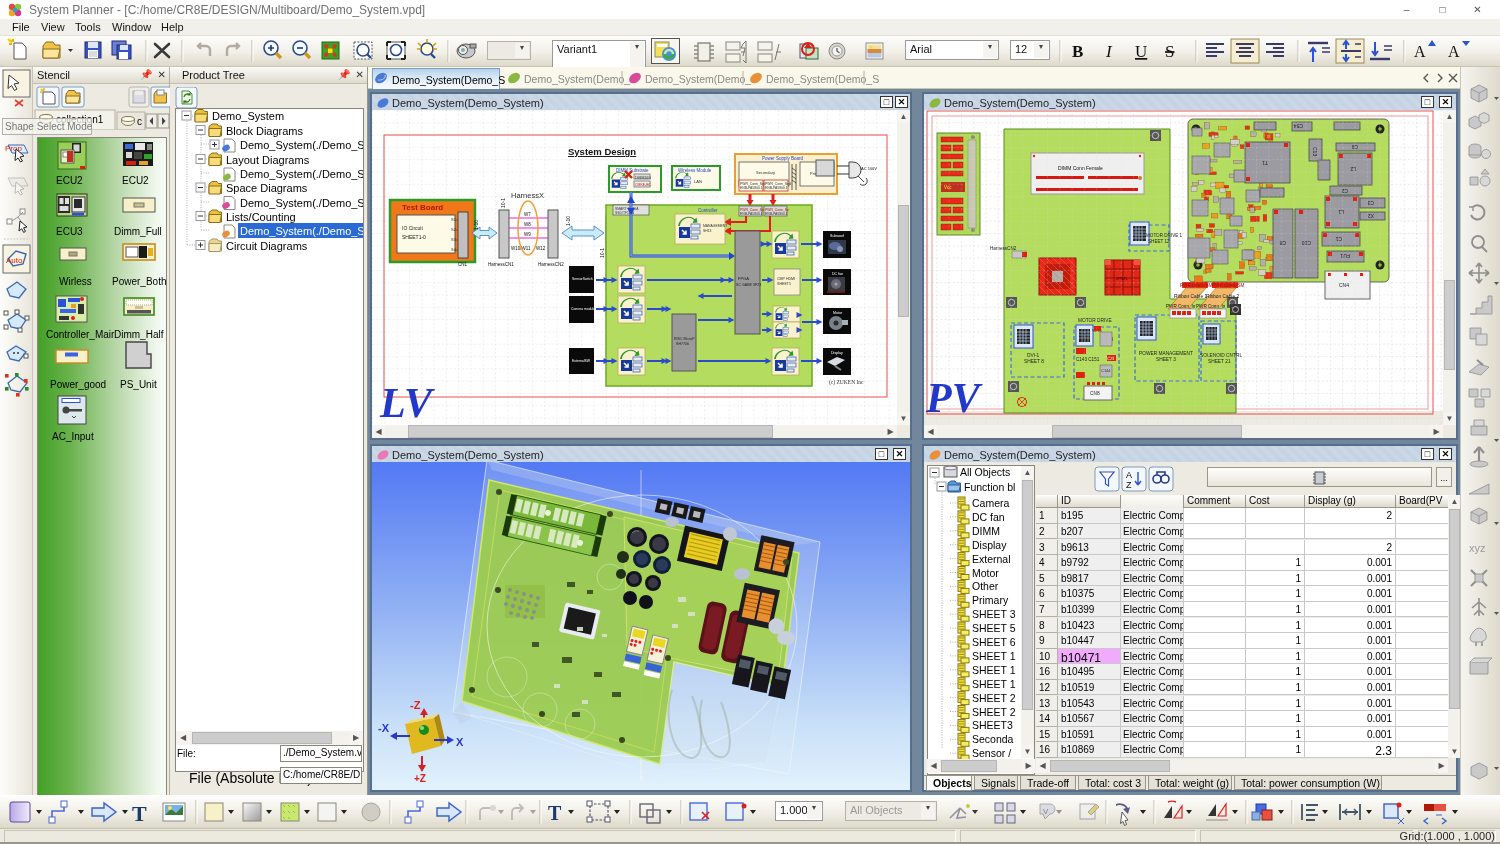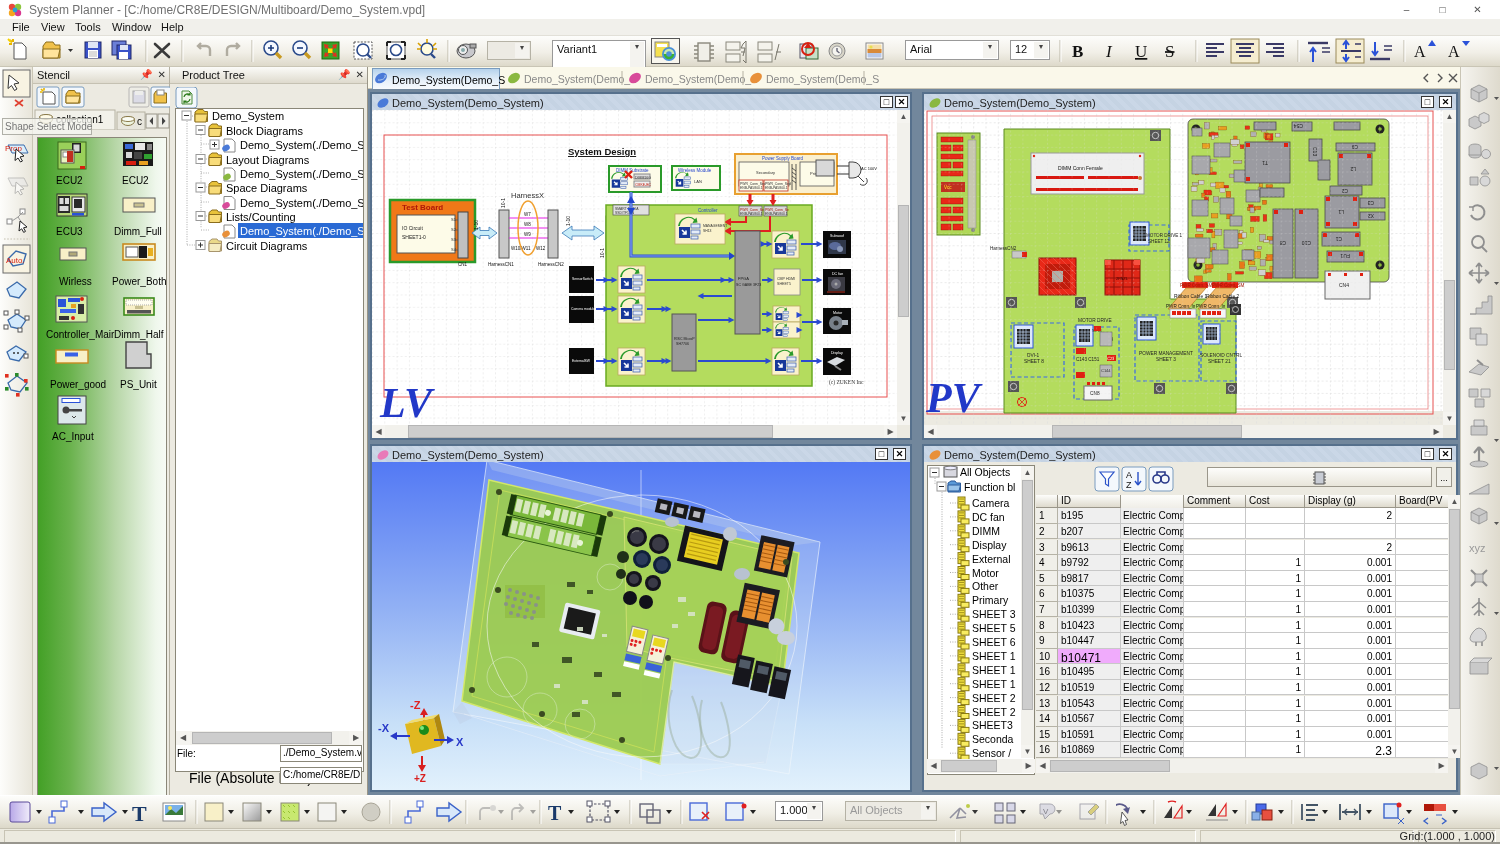--- a/index.html
+++ b/index.html
@@ -1925,20 +1925,28 @@
  <div class="sbarrow" style="left:0;top:0;width:13px;height:13px;font-size:8px;line-height:13px">▲</div>
  <div class="sbarrow" style="left:0;bottom:0;width:13px;height:13px;font-size:8px;line-height:13px">▼</div>
  <div class="sbthumb" style="left:1px;top:14px;width:11px;height:200px"></div>
 </div>
 <div class="sb" style="left:112px;top:297px;width:412px;height:14px">
  <div class="sbarrow" style="left:0;top:0;width:13px;height:14px;font-size:8px;line-height:14px">◀</div>
  <div class="sbarrow" style="right:0;top:0;width:13px;height:14px;font-size:8px;line-height:14px">▶</div>
  <div class="sbthumb" style="left:14px;top:1px;width:120px;height:12px"></div>
 </div>
 
+<div style="position:absolute;left:0;top:313px;width:532px;height:15px;border-top:1px solid #9a968a;background:#eceae1;font-size:10.5px">
+ <span style="position:absolute;left:2px;top:0px;width:46px;height:15px;background:#fff;border:1px solid #9a968a;border-top:none;padding:1px 0 0 6px;font-weight:bold">Objects</span>
+ <span style="position:absolute;left:50px;top:0px;width:44px;height:14px;background:#e4e2d8;border:1px solid #9a968a;border-top:none;padding:1px 0 0 6px">Signals</span>
+ <span style="position:absolute;left:96px;top:0px;width:56px;height:14px;background:#e4e2d8;border:1px solid #9a968a;border-top:none;padding:1px 0 0 6px">Trade-off</span>
+ <span style="position:absolute;left:154px;top:0px;width:68px;height:14px;background:#e4e2d8;border:1px solid #9a968a;border-top:none;padding:1px 0 0 6px">Total: cost 3</span>
+ <span style="position:absolute;left:224px;top:0px;width:84px;height:14px;background:#e4e2d8;border:1px solid #9a968a;border-top:none;padding:1px 0 0 6px">Total: weight (g)</span>
+ <span style="position:absolute;left:310px;top:0px;width:148px;height:14px;background:#e4e2d8;border:1px solid #9a968a;border-top:none;padding:1px 0 0 6px">Total: power consumption (W)</span>
+</div>
 </div>
   </div>
 </div>
 
 <div class="abs" id="rtool">
 <svg width="40" height="728" viewBox="0 0 40 728" stroke-linejoin="round">
 <g fill="#c9c9c9" stroke="#8f8f8f" stroke-width="0.8">
  <g>
           <path d="M10 22 l8 -4 l8 4 v9 l-8 4 l-8 -4 z"></path>
           <path d="M10 22 l8 4 l8 -4 M18 26 v9" fill="none"></path>

